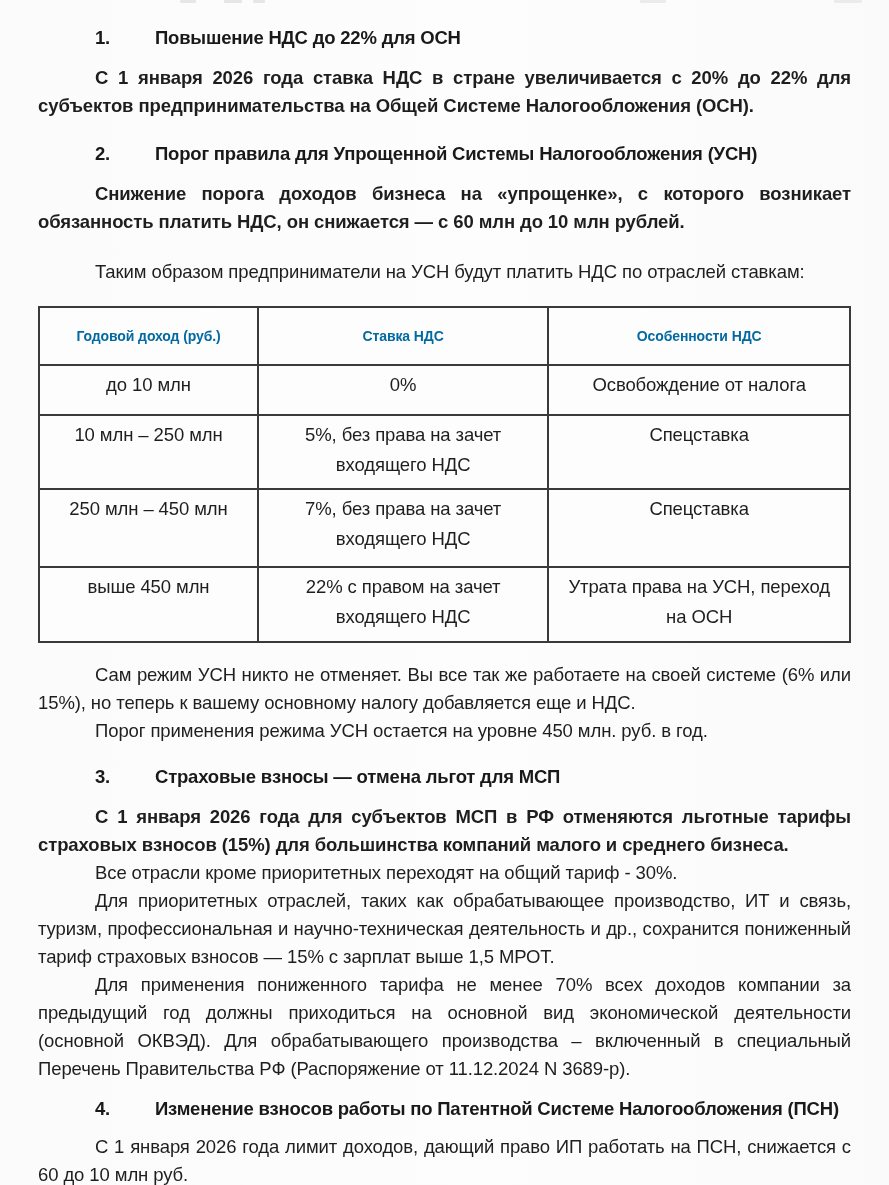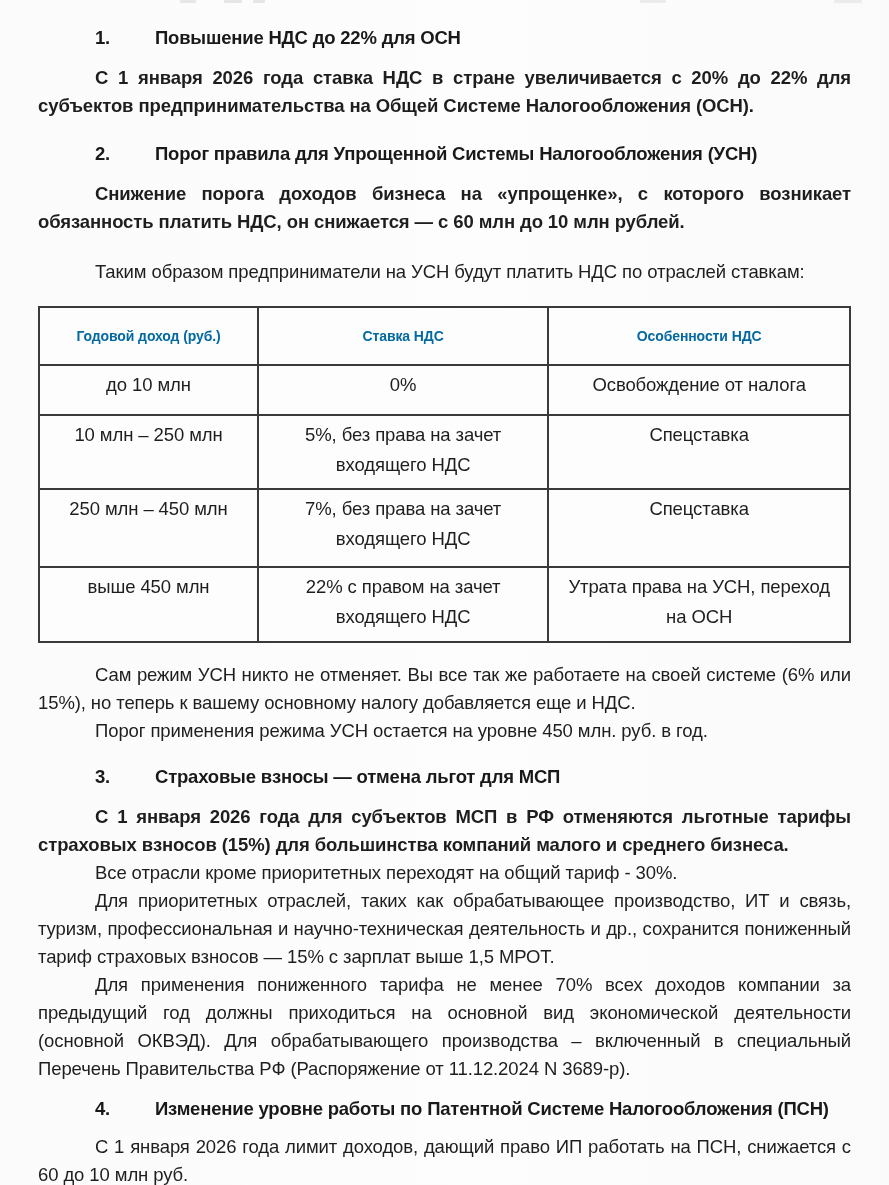--- a/index.html
+++ b/index.html
@@ -129,17 +129,17 @@
     <span class="num">3.</span>
     <span>Страховые взносы — отмена льгот для МСП</span>
   </div>
   <p class="mt14">С 1 января 2026 года для субъектов МСП в РФ отменяются льготные тарифы страховых взносов (15%) для большинства компаний малого и среднего бизнеса.</p>
   <p>Все отрасли кроме приоритетных переходят на общий тариф - 30%.</p>
   <p>Для приоритетных отраслей, таких как обрабатывающее производство, ИТ и связь, туризм, профессиональная и научно-техническая деятельность и др., сохранится пониженный тариф страховых взносов — 15% с зарплат выше 1,5 МРОТ.</p>
   <p>Для применения пониженного тарифа не менее 70% всех доходов компании за предыдущий год должны приходиться на основной вид экономической деятельности (основной ОКВЭД). Для обрабатывающего производства – включенный в специальный Перечень Правительства РФ (Распоряжение от 11.12.2024 N 3689-р).</p>
 
   <div class="heading mt14">
     <span class="num">4.</span>
-    <span>Изменение уровне работы по Патентной Системе Налогообложения (ПСН)</span>
+    <span>Изменение взносов работы по Патентной Системе Налогообложения (ПСН)</span>
   </div>
   <p class="mt12">С 1 января 2026 года лимит доходов, дающий право ИП работать на ПСН, снижается с 60 до 10 млн руб.</p>
   <p>Это означает, что ИП на ПСН, доход которых за 2025 год превысит 10 млн руб., с 2026</p>
 </div>
 
 </body></html>

